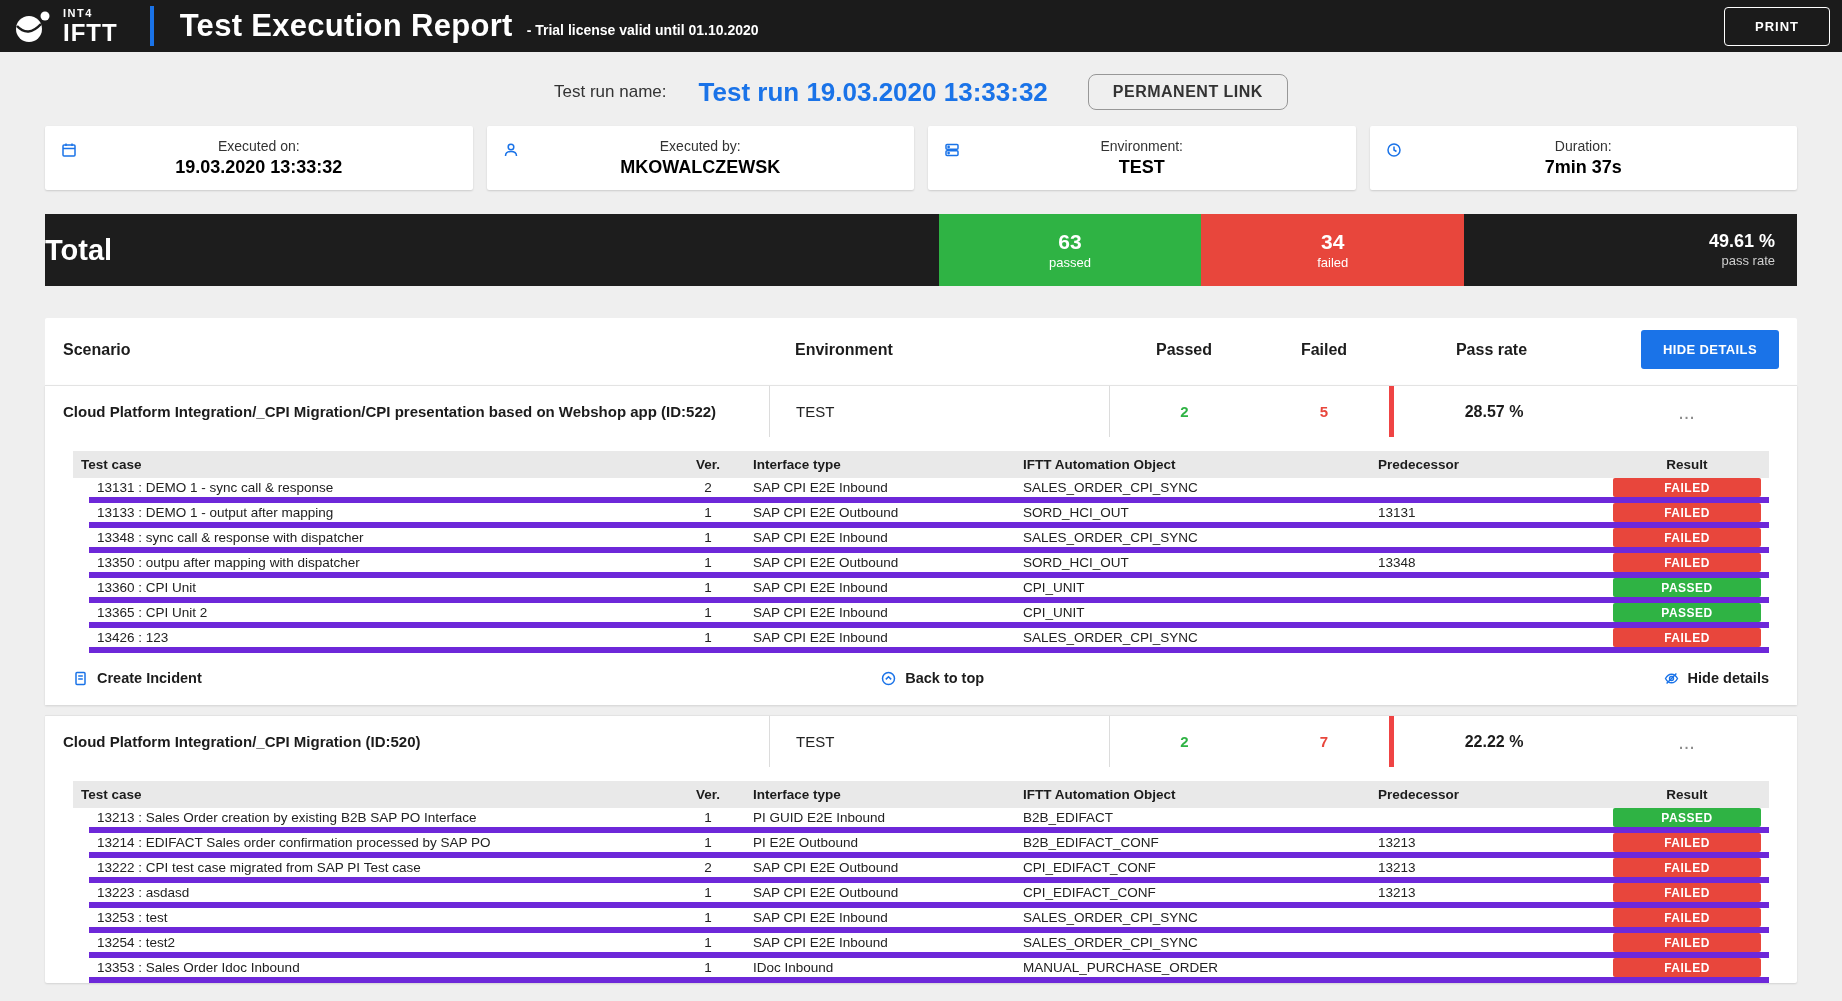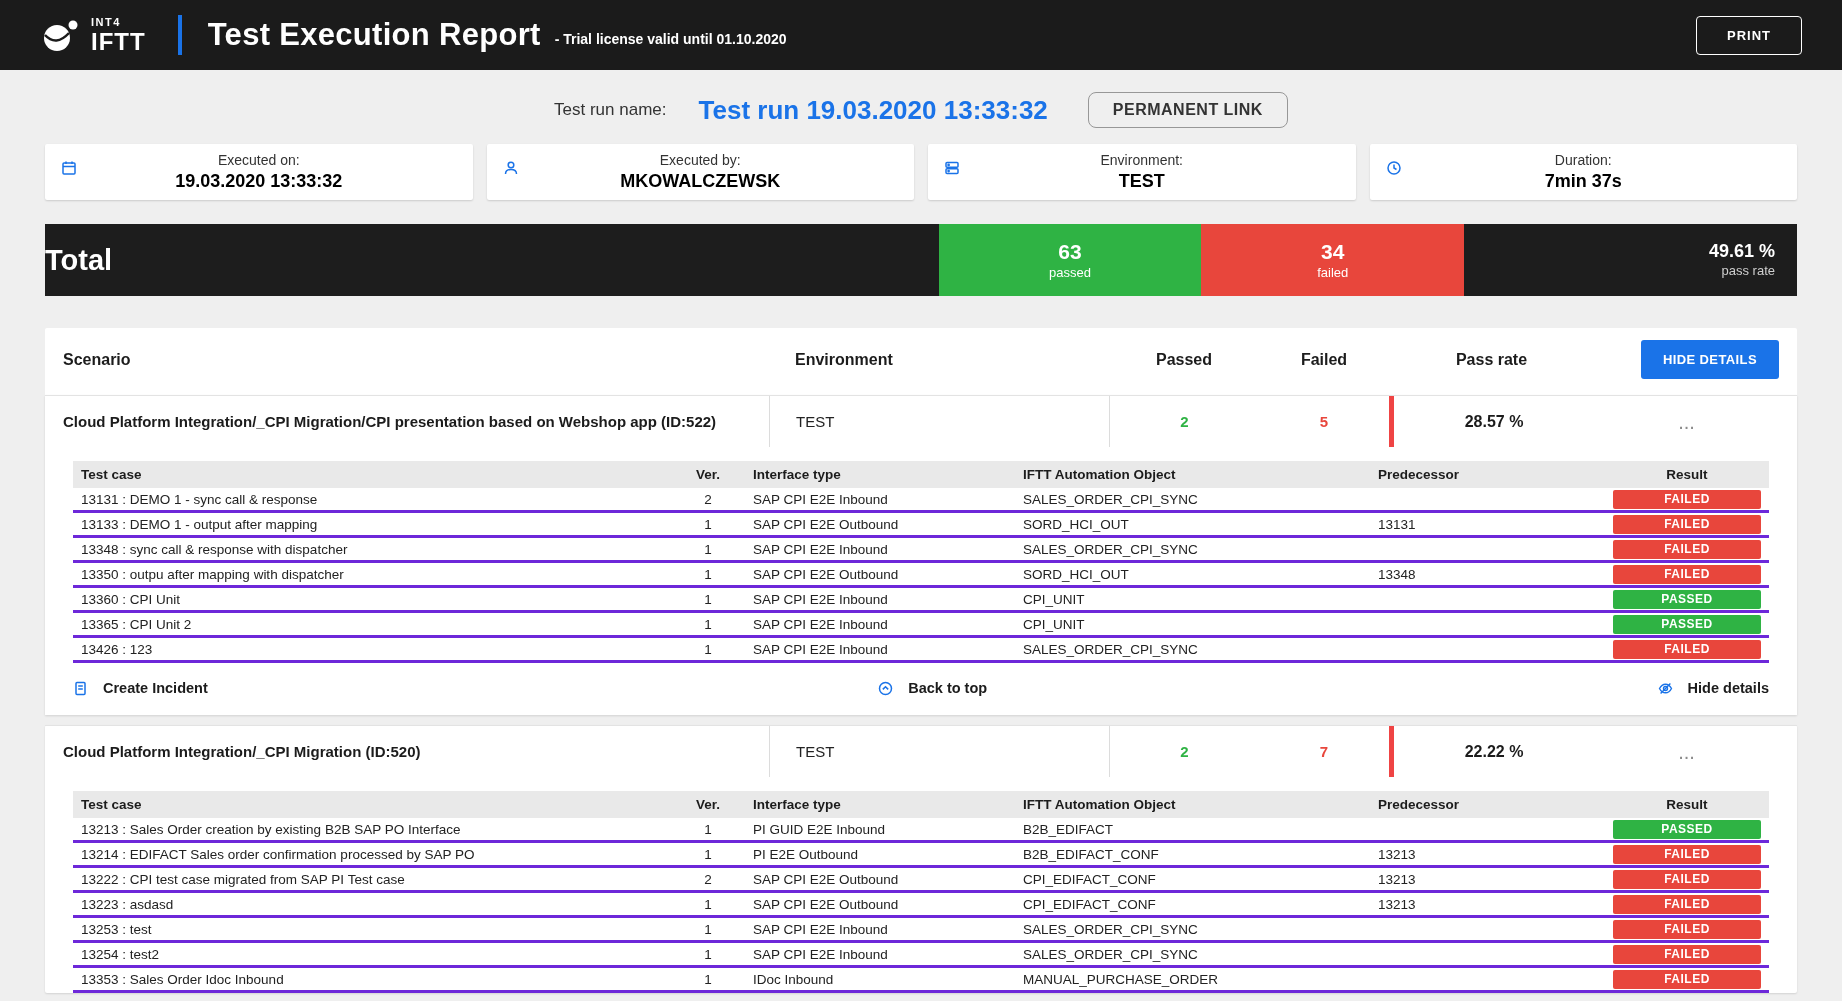--- a/index.html
+++ b/index.html
@@ -10,39 +10,39 @@
     --page-bg:#efefef;
   }
   *{box-sizing:border-box;}
   html,body{margin:0;padding:0;}
   body{
     width:1842px;height:1001px;overflow:hidden;
     background:var(--page-bg);
     font-family:"Liberation Sans",sans-serif;color:#222;
   }
   
-  .app-header{height:70px;background:#1b1b1b;display:flex;align-items:center;padding:0 40px;color:#fff;}
+  .app-header{height:52px;background:#1b1b1b;display:flex;align-items:center;padding:0 12px;color:#fff;}
   .logo{display:flex;align-items:center;gap:9px;}
   .logo-text{display:flex;flex-direction:column;line-height:1;}
   .logo-top{font-size:11px;font-weight:bold;letter-spacing:1.5px;}
   .logo-bottom{font-size:24px;font-weight:bold;letter-spacing:1px;margin-top:2px;}
   .header-divider{width:4px;height:40px;background:var(--accent);margin:0 26px 0 32px;}
   .header-title{font-size:31px;font-weight:800;letter-spacing:.3px;}
   .header-subtitle{font-size:14px;font-weight:bold;margin-left:14px;margin-top:8px;}
   .print-btn{margin-left:auto;background:transparent;color:#fff;border:1px solid #fff;border-radius:4px;
     padding:11px 30px;font-size:13px;font-weight:bold;letter-spacing:1px;cursor:pointer;font-family:inherit;}
   
   .testrun-row{display:flex;align-items:center;gap:32px;padding:22px 45px 12px;justify-content:center;}
   .testrun-label{font-size:17px;color:#333;}
   .testrun-name{font-size:26px;font-weight:bold;color:var(--accent);}
   .permlink-btn{border:1px solid #979797;border-radius:8px;background:transparent;padding:8px 24px;
     font-size:16px;font-weight:bold;color:#333;letter-spacing:.5px;cursor:pointer;font-family:inherit;margin-left:8px;}
   
   .info-cards{display:flex;gap:14px;padding:4px 45px 0;}
-  .info-card{flex:1;background:#fff;height:56px;position:relative;display:flex;flex-direction:column;
+  .info-card{flex:1;background:#fff;height:64px;position:relative;display:flex;flex-direction:column;
     align-items:center;justify-content:center;box-shadow:0 1px 2px rgba(0,0,0,.15);border-radius:2px;}
   .card-icon{position:absolute;left:16px;top:16px;color:var(--accent);display:flex;}
   .card-label{font-size:14px;color:#333;}
   .card-value{font-size:18px;font-weight:bold;color:#000;margin-top:3px;}
   
   .total-bar{margin:24px 45px 0;height:72px;display:flex;background:var(--dark-bar);color:#fff;}
   .total-label{flex:0 0 51%;display:flex;align-items:center;font-size:29px;font-weight:800;}
   .seg{display:flex;flex-direction:column;align-items:center;justify-content:center;line-height:1.25;}
   .seg-passed{flex:0 0 15%;background:var(--green);}
   .seg-failed{flex:0 0 15%;background:var(--red);}
@@ -69,32 +69,32 @@
   .sum-env{border-left:1px solid #dcdcdc;padding-left:26px;}
   .sum-passed{border-left:1px solid #dcdcdc;justify-content:center;font-weight:bold;color:var(--green);}
   .sum-failed{justify-content:center;font-weight:bold;color:var(--red);}
   .sum-rate{border-left:5px solid #ef4444;justify-content:center;font-weight:bold;color:#1c1c1c;font-size:16px;}
   .sum-menu-wrap{display:flex;justify-content:center;}
   .sum-menu{color:#8a8a8a;font-size:20px;line-height:10px;cursor:pointer;padding:0 6px;}
   
   .tc-table{margin:14px 28px 0;}
   .tc-grid{display:grid;grid-template-columns:minmax(0,1fr) 90px 270px 355px 235px 148px;align-items:center;padding:0 8px;}
   .tc-head{background:#e9e9e9;height:27px;font-size:13.5px;font-weight:bold;color:#1c1c1c;}
-  .tc-row{height:25px;border-bottom:3px solid #6d28d9;font-size:13.5px;color:#222;}
+  .tc-row{height:25px;border-bottom:6px solid #6d28d9;font-size:13.5px;color:#222;margin-left:16px;}
   .tc-ver{text-align:center;}
   .tc-result{display:flex;justify-content:center;align-items:center;}
   .tc-result-head{text-align:center;}
   .badge{width:100%;height:19px;border-radius:2px;color:#fff;font-size:12px;font-weight:bold;
     display:flex;align-items:center;justify-content:center;letter-spacing:.5px;}
   .badge.passed{background:var(--green);}
   .badge.failed{background:var(--red);}
   
   .scenario-footer{display:flex;align-items:center;justify-content:space-between;padding:17px 28px 19px;
     font-size:14.5px;font-weight:bold;color:#1c1c1c;}
-  .footer-link{display:flex;align-items:center;gap:15px;cursor:pointer;text-align:center;}
+  .footer-link{display:flex;align-items:center;gap:9px;cursor:pointer;text-align:center;}
   .f-icon{display:flex;color:var(--accent);}
 </style>
 </head>
 <body>
 
 <header class="app-header">
   <div class="logo">
     <svg width="42" height="38" viewBox="0 0 42 38">
       <circle cx="17" cy="22" r="13" fill="#ffffff"></circle>
       <path d="M5 19 Q16 31 29 17" stroke="#1b1b1b" stroke-width="2.5" fill="none"></path>

